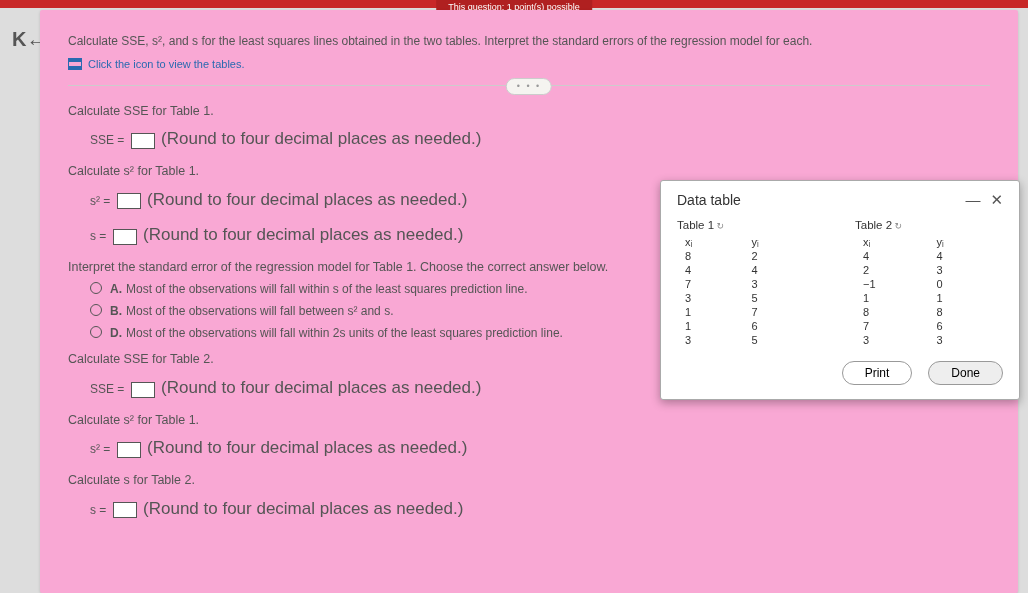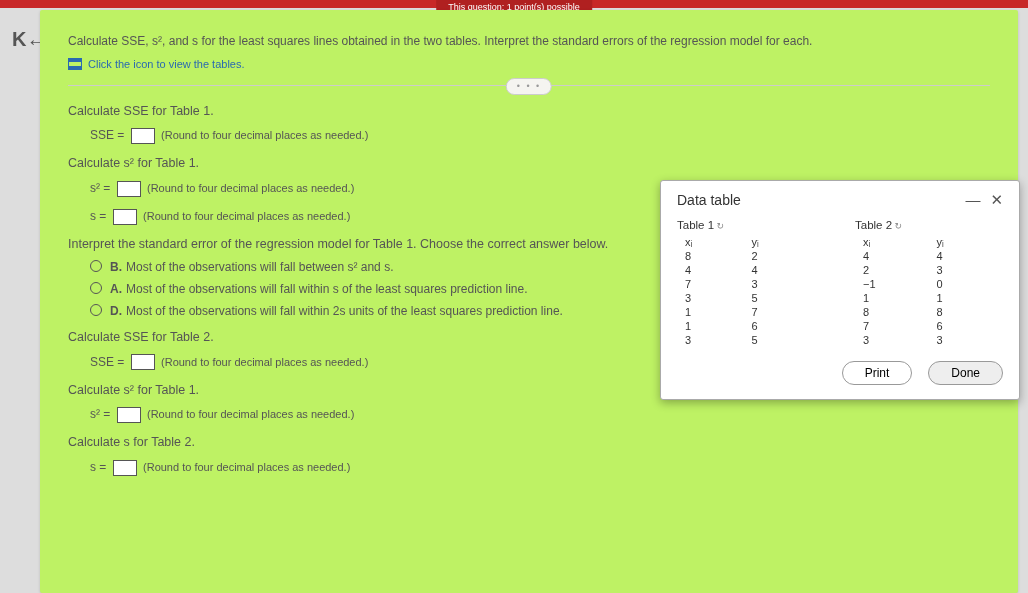--- a/index.html
+++ b/index.html
@@ -1,29 +1,29 @@
 <!DOCTYPE html>
 <html><head>
 <meta charset="utf-8">
 <style>
 * { box-sizing: border-box; margin: 0; padding: 0; font-family: Arial, sans-serif; }
 body { background: #ddd; width: 1028px; height: 593px; overflow: hidden; position: relative; }
 .header-bar { background: #c82828; height: 8px; width: 100%; position: absolute; top: 0; }
 .header-pill { position: absolute; top: 0; left: 50%; transform: translateX(-50%); background: #b02020; color: #fff; font-size: 9px; padding: 2px 12px; border-radius: 0 0 4px 4px; }
 .back-btn { position: absolute; top: 28px; left: 12px; color: #555; font-size: 20px; font-weight: bold; }
-.page { position: absolute; top: 10px; left: 40px; right: 10px; bottom: 0; background: #bef264; border-radius: 2px; box-shadow: 0 1px 3px rgba(0,0,0,0.15); padding: 22px 28px; color: #555; font-size: 12px; line-height: 1.5; overflow: hidden; }
+.page { position: absolute; top: 10px; left: 40px; right: 10px; bottom: 0; background: #f9a8d4; border-radius: 2px; box-shadow: 0 1px 3px rgba(0,0,0,0.15); padding: 22px 28px; color: #555; font-size: 12px; line-height: 1.5; overflow: hidden; }
 .intro { margin-bottom: 6px; }
 .link-row { display: flex; align-items: center; gap: 6px; color: #2a6ab0; font-size: 11px; }
 .table-icon { width: 14px; height: 12px; background: linear-gradient(#2a6ab0 33%, transparent 33%, transparent 66%, #2a6ab0 66%); border: 1px solid #2a6ab0; }
 .divider-wrap { margin: 12px 0 16px; position: relative; height: 1px; background: #ccc; }
 .divider-pill { position: absolute; left: 50%; top: -7px; transform: translateX(-50%); background: #f5f4f0; border: 1px solid #ccc; border-radius: 9px; padding: 1px 10px; font-size: 9px; color: #999; letter-spacing: 2px; }
 .section { margin: 8px 0 4px; font-size: 12.5px; }
 .input-row { margin: 6px 0 10px 22px; font-size: 12px; }
 .input-box { width: 24px; height: 16px; border: 1px solid #555; background: #fff; display: inline-block; vertical-align: middle; margin: 0 3px; }
-.hint { font-size: 11px; }
+.hint { font-size: 17px; }
 .choice { margin: 4px 0 4px 22px; display: flex; align-items: flex-start; gap: 8px; font-size: 12px; }
 .radio { width: 12px; height: 12px; border: 1.5px solid #555; border-radius: 50%; flex: none; margin-top: 2px; }
 .choice-label { font-weight: bold; margin-right: 4px; }
 
 .modal { position: absolute; top: 180px; right: 8px; width: 360px; background: #fff; border: 1px solid #aaa; border-radius: 3px; box-shadow: 0 3px 10px rgba(0,0,0,0.3); padding: 10px 16px 14px; z-index: 20; }
 .modal-head { display: flex; justify-content: space-between; align-items: center; font-size: 14px; color: #333; margin-bottom: 10px; }
 .modal-ctrl { display: flex; gap: 10px; font-size: 15px; color: #555; }
 .tables-row { display: flex; gap: 30px; font-size: 11.5px; color: #333; margin-bottom: 14px; }
 .tbl { flex: 1; }
 .tbl-title { margin-bottom: 4px; }
@@ -69,25 +69,25 @@
 
   <div class="input-row">
     <span>s = </span>
     <span class="input-box"></span>
     <span class="hint">(Round to four decimal places as needed.)</span>
   </div>
 
   <div class="section">Interpret the standard error of the regression model for Table 1. Choose the correct answer below.</div>
   <div class="choice">
       <span class="radio"></span>
-      <span><span class="choice-label">B.</span><span>Most of the observations will fall between s² and s.</span></span>
+      <span><span class="choice-label">A.</span><span>Most of the observations will fall within s of the least squares prediction line.</span></span>
     </div>
   <div class="choice">
       <span class="radio"></span>
-      <span><span class="choice-label">A.</span><span>Most of the observations will fall within s of the least squares prediction line.</span></span>
+      <span><span class="choice-label">B.</span><span>Most of the observations will fall between s² and s.</span></span>
     </div>
   <div class="choice">
       <span class="radio"></span>
       <span><span class="choice-label">D.</span><span>Most of the observations will fall within 2s units of the least squares prediction line.</span></span>
     </div>
 
   <div class="section">Calculate SSE for Table 2.</div>
   <div class="input-row">
     <span>SSE = </span>
     <span class="input-box"></span>

